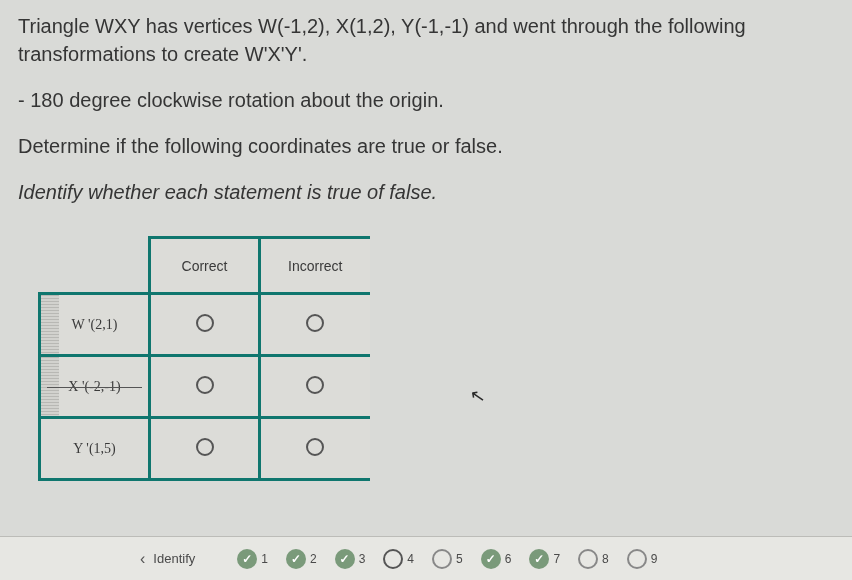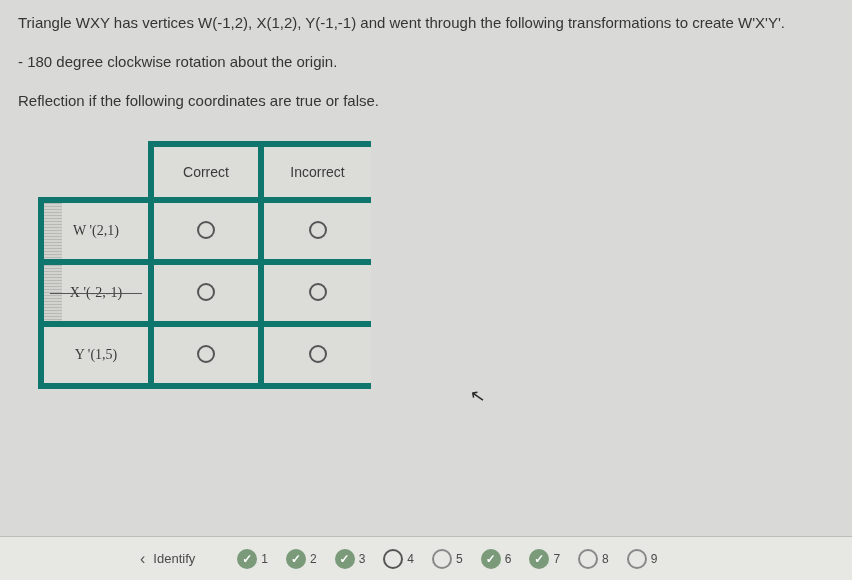--- a/index.html
+++ b/index.html
@@ -9,35 +9,35 @@
     color: #3a3a3a;
     width: 852px;
     height: 580px;
     overflow: hidden;
     position: relative;
   }
   .content {
     padding: 12px 18px 0 18px;
   }
   .para {
-    font-size: 15px;
+    font-size: 20px;
     line-height: 1.4;
     margin-bottom: 18px;
     color: #353535;
   }
   .italic { font-style: italic; }
   .table-wrap {
     margin-top: 30px;
     margin-left: 20px;
   }
   table {
     border-collapse: collapse;
   }
   td, th {
-    border: 6px solid #0f766e;
+    border: 3px solid #0f766e;
     text-align: center;
     font-size: 14px;
     font-weight: normal;
     color: #3a3a3a;
   }
   th.colhead {
     width: 110px;
     height: 56px;
     background: #dcdcd8;
   }
@@ -135,21 +135,22 @@
     transform: rotate(-10deg);
     pointer-events: none;
   }
 </style>
 </head>
 <body>
 
 <div class="content">
   <p class="para">Triangle WXY has vertices W(-1,2), X(1,2), Y(-1,-1) and went through the following transformations to create W'X'Y'.</p>
   <p class="para">- 180 degree clockwise rotation about the origin.</p>
-  <p class="para">Reflection if the following coordinates are true or false.</p>
+  <p class="para">Determine if the following coordinates are true or false.</p>
+  <p class="para italic">Identify whether each statement is true of false.</p>
 
   <div class="table-wrap">
     <table>
       <tbody>
           <tr>
         <td class="corner"></td>
         <th class="colhead">Correct</th>
         <th class="colhead last-col-right">Incorrect</th>
       </tr>
       <tr>

